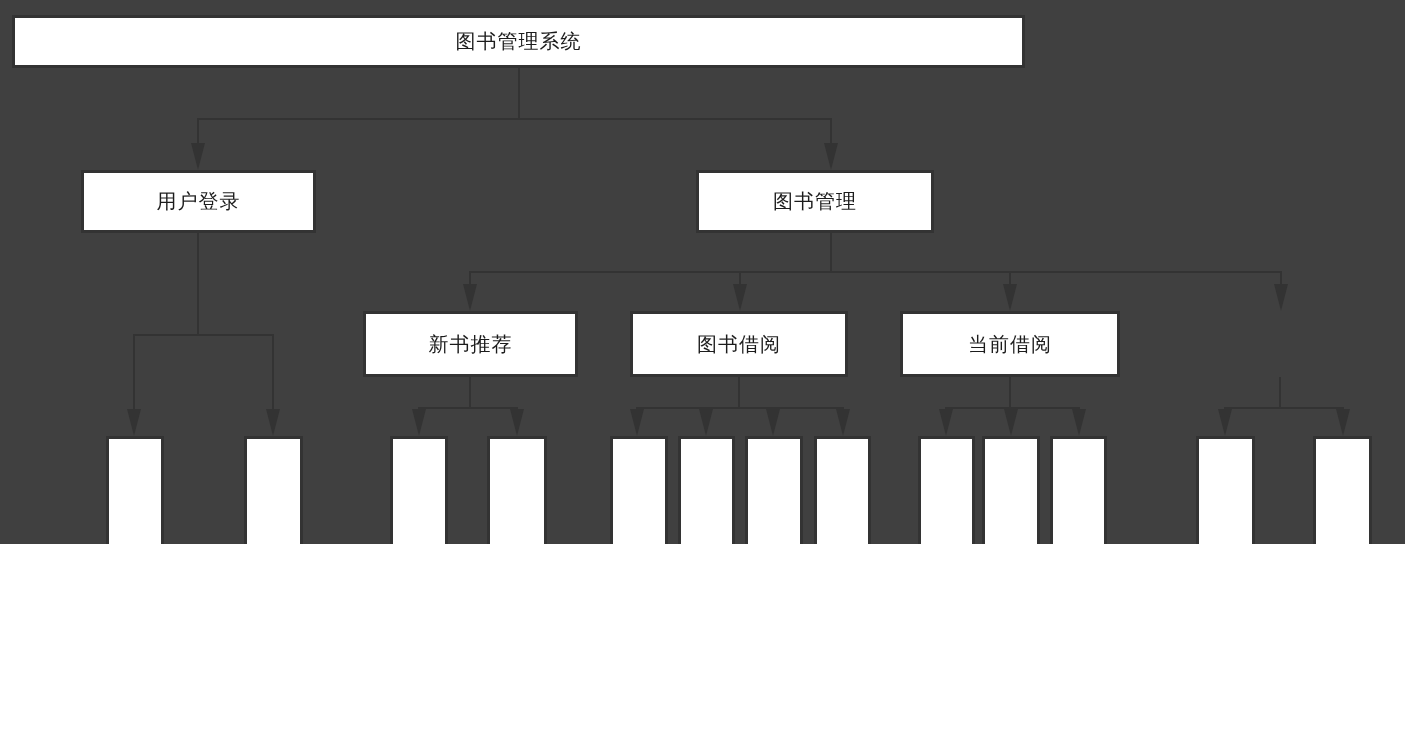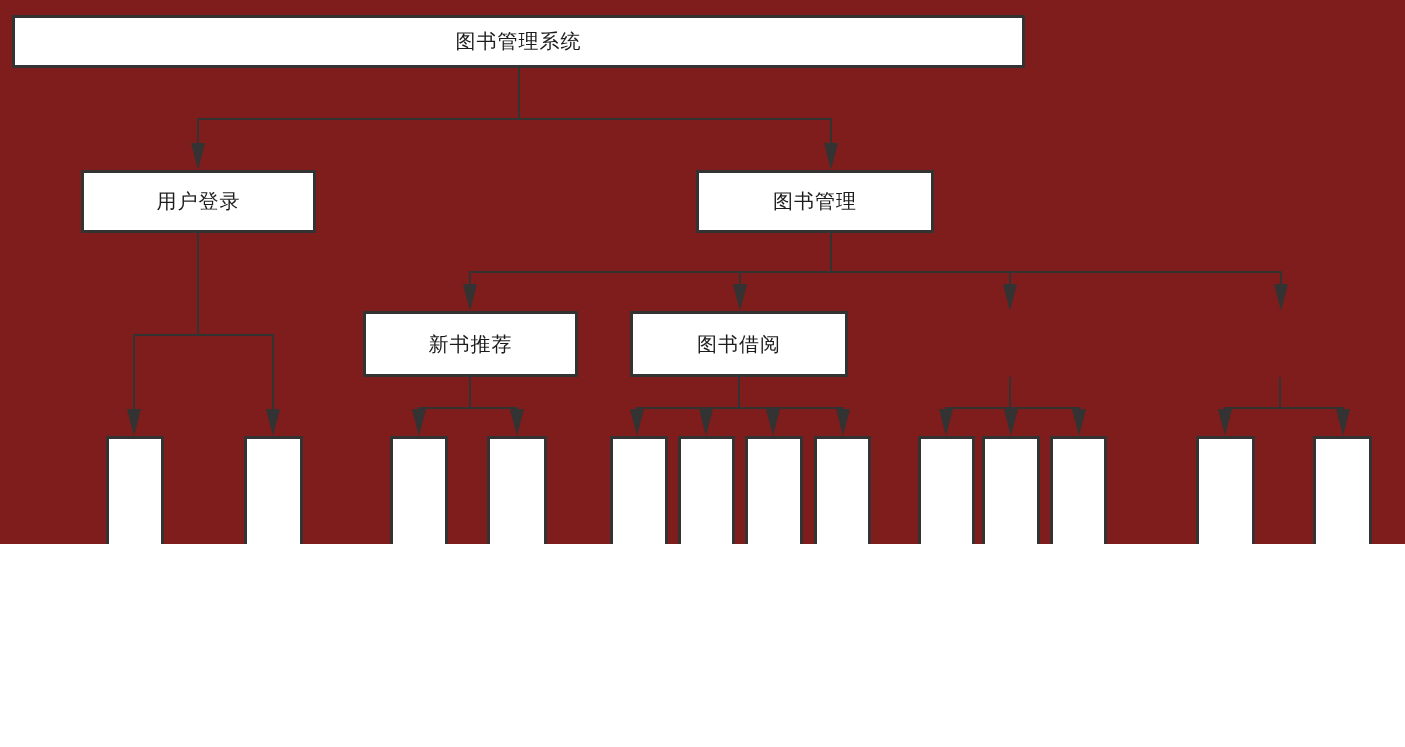--- a/index.html
+++ b/index.html
@@ -5,21 +5,21 @@
   html, body {
     margin: 0;
     padding: 0;
     background: #ffffff;
     font-family: "Liberation Sans", "DejaVu Sans", sans-serif;
   }
   .stage {
     position: relative;
     width: 1405px;
     height: 544px;
-    background: #7f1d1d;
+    background: #404040;
     overflow: hidden;
   }
   .box {
     position: absolute;
     box-sizing: border-box;
     background: #ffffff;
     border: 3px solid #333333;
     display: flex;
     align-items: center;
     justify-content: center;
@@ -110,20 +110,23 @@
   <div class="arrow" style="left:1003px; top:284px;"></div>
   <div class="v-line" style="left:1280px; top:271px; height:16px;"></div>
   <div class="arrow" style="left:1274px; top:284px;"></div>
 
   <div class="box" style="left:630px; top:311px; width:218px; height:66px;">
     <span>图书借阅</span>
   </div>
   <div class="box" style="left:363px; top:311px; width:215px; height:66px;">
     <span>新书推荐</span>
   </div>
+  <div class="box" style="left:900px; top:311px; width:220px; height:66px;">
+    <span>当前借阅</span>
+  </div>
 
   <div class="v-line" style="left:469px; top:377px; height:31px;"></div>
   <div class="h-line" style="left:418px; top:407px; width:100px;"></div>
   <div class="arrow" style="left:412px; top:409px;"></div>
   <div class="arrow" style="left:510px; top:409px;"></div>
 
   <div class="v-line" style="left:738px; top:377px; height:31px;"></div>
   <div class="h-line" style="left:636px; top:407px; width:208px;"></div>
   <div class="arrow" style="left:630px; top:409px;"></div>
   <div class="arrow" style="left:699px; top:409px;"></div>

